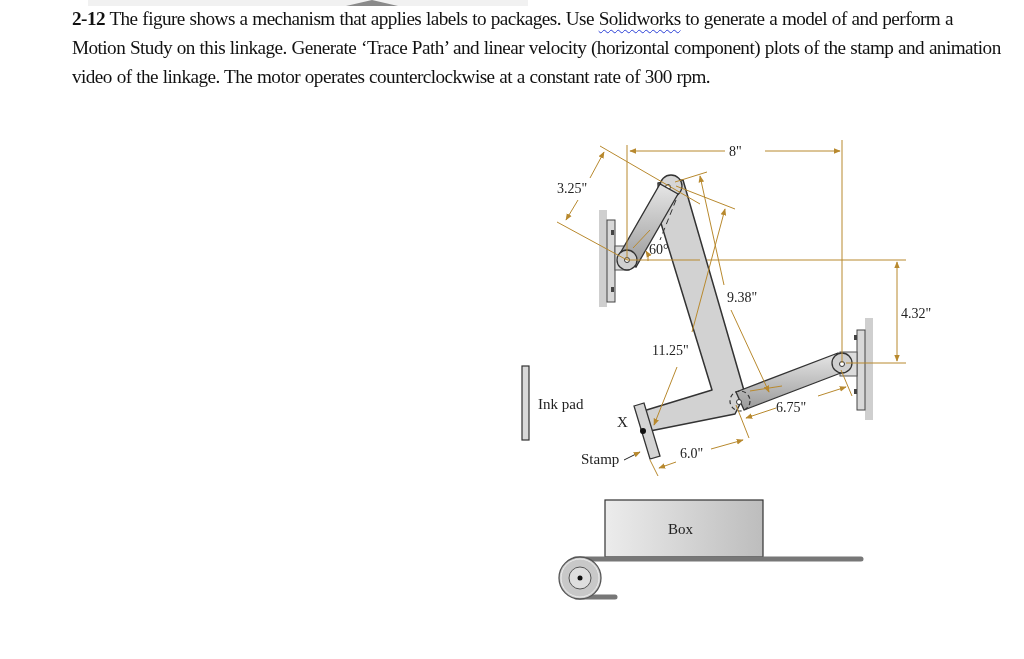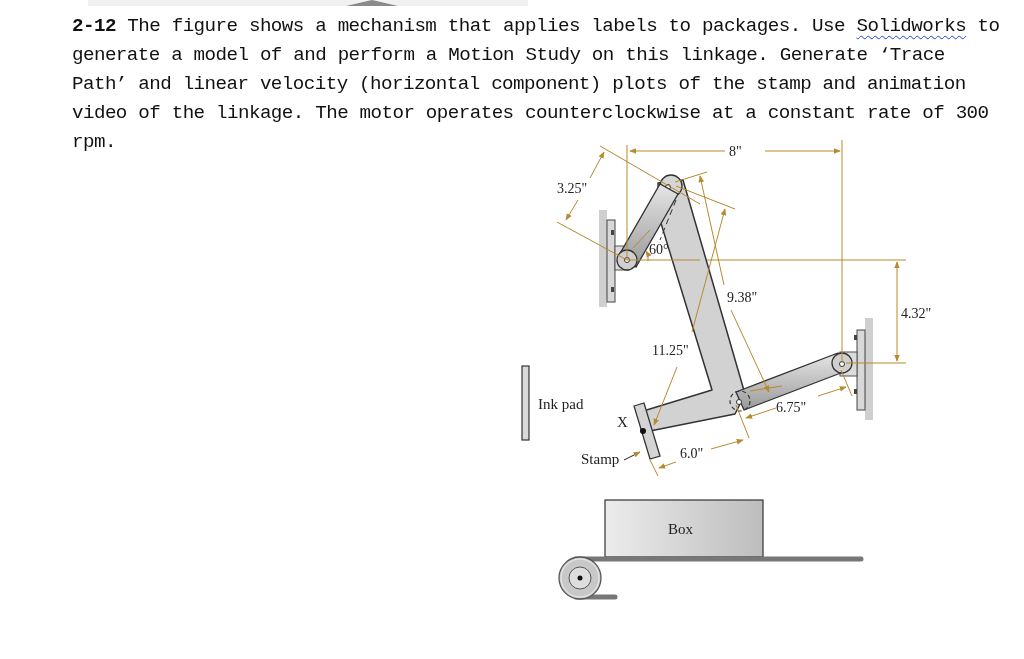--- a/index.html
+++ b/index.html
@@ -29,26 +29,26 @@
       width: 0;
       height: 0;
       border-left: 26px solid transparent;
       border-right: 26px solid transparent;
       border-top: 6px solid #8a8a8a;
       transform: rotate(180deg);
     }
     .problem-text {
       position: absolute;
       left: 72px;
-      top: 12px;
+      top: 4px;
       width: 930px;
       font-size: 19.2px;
       line-height: 29px;
       color: #111111;
-      font-family: Liberation Mono, monospace;
+      font-family: Liberation Serif, serif;
       letter-spacing: -0.55px;
       word-spacing: 0.5px;
     }
     .problem-text .num {
       font-weight: bold;
     }
     .squiggle {
       text-decoration: underline wavy #2a3fd6;
       text-decoration-thickness: 1px;
       text-underline-offset: 4px;

